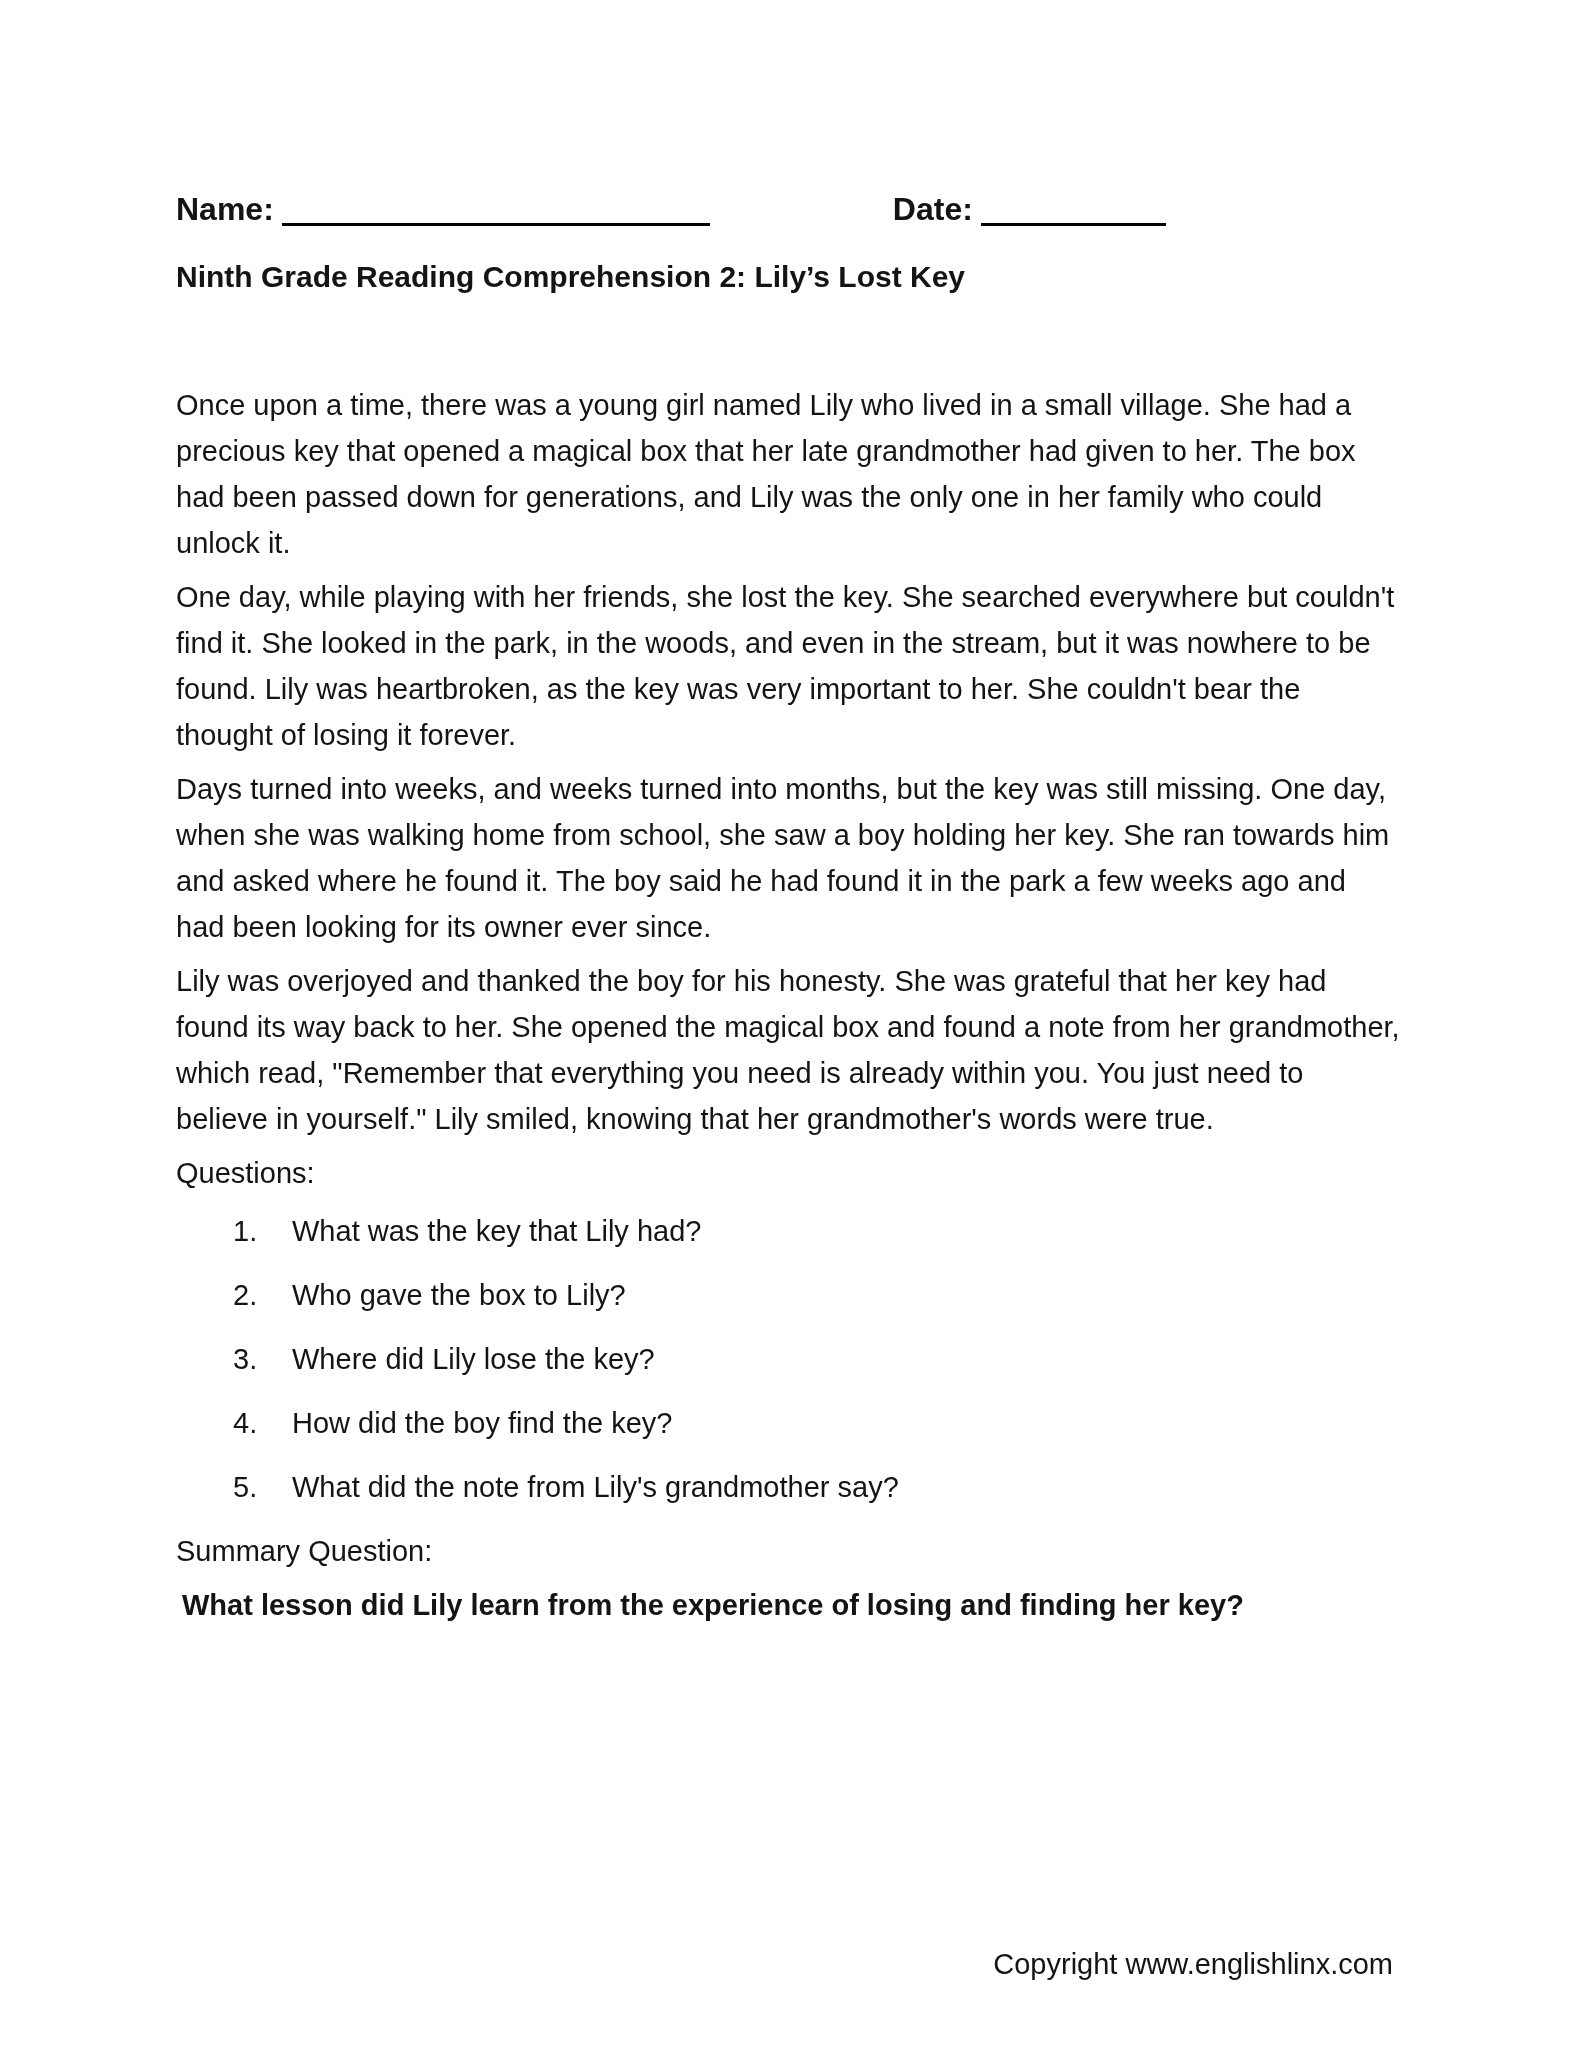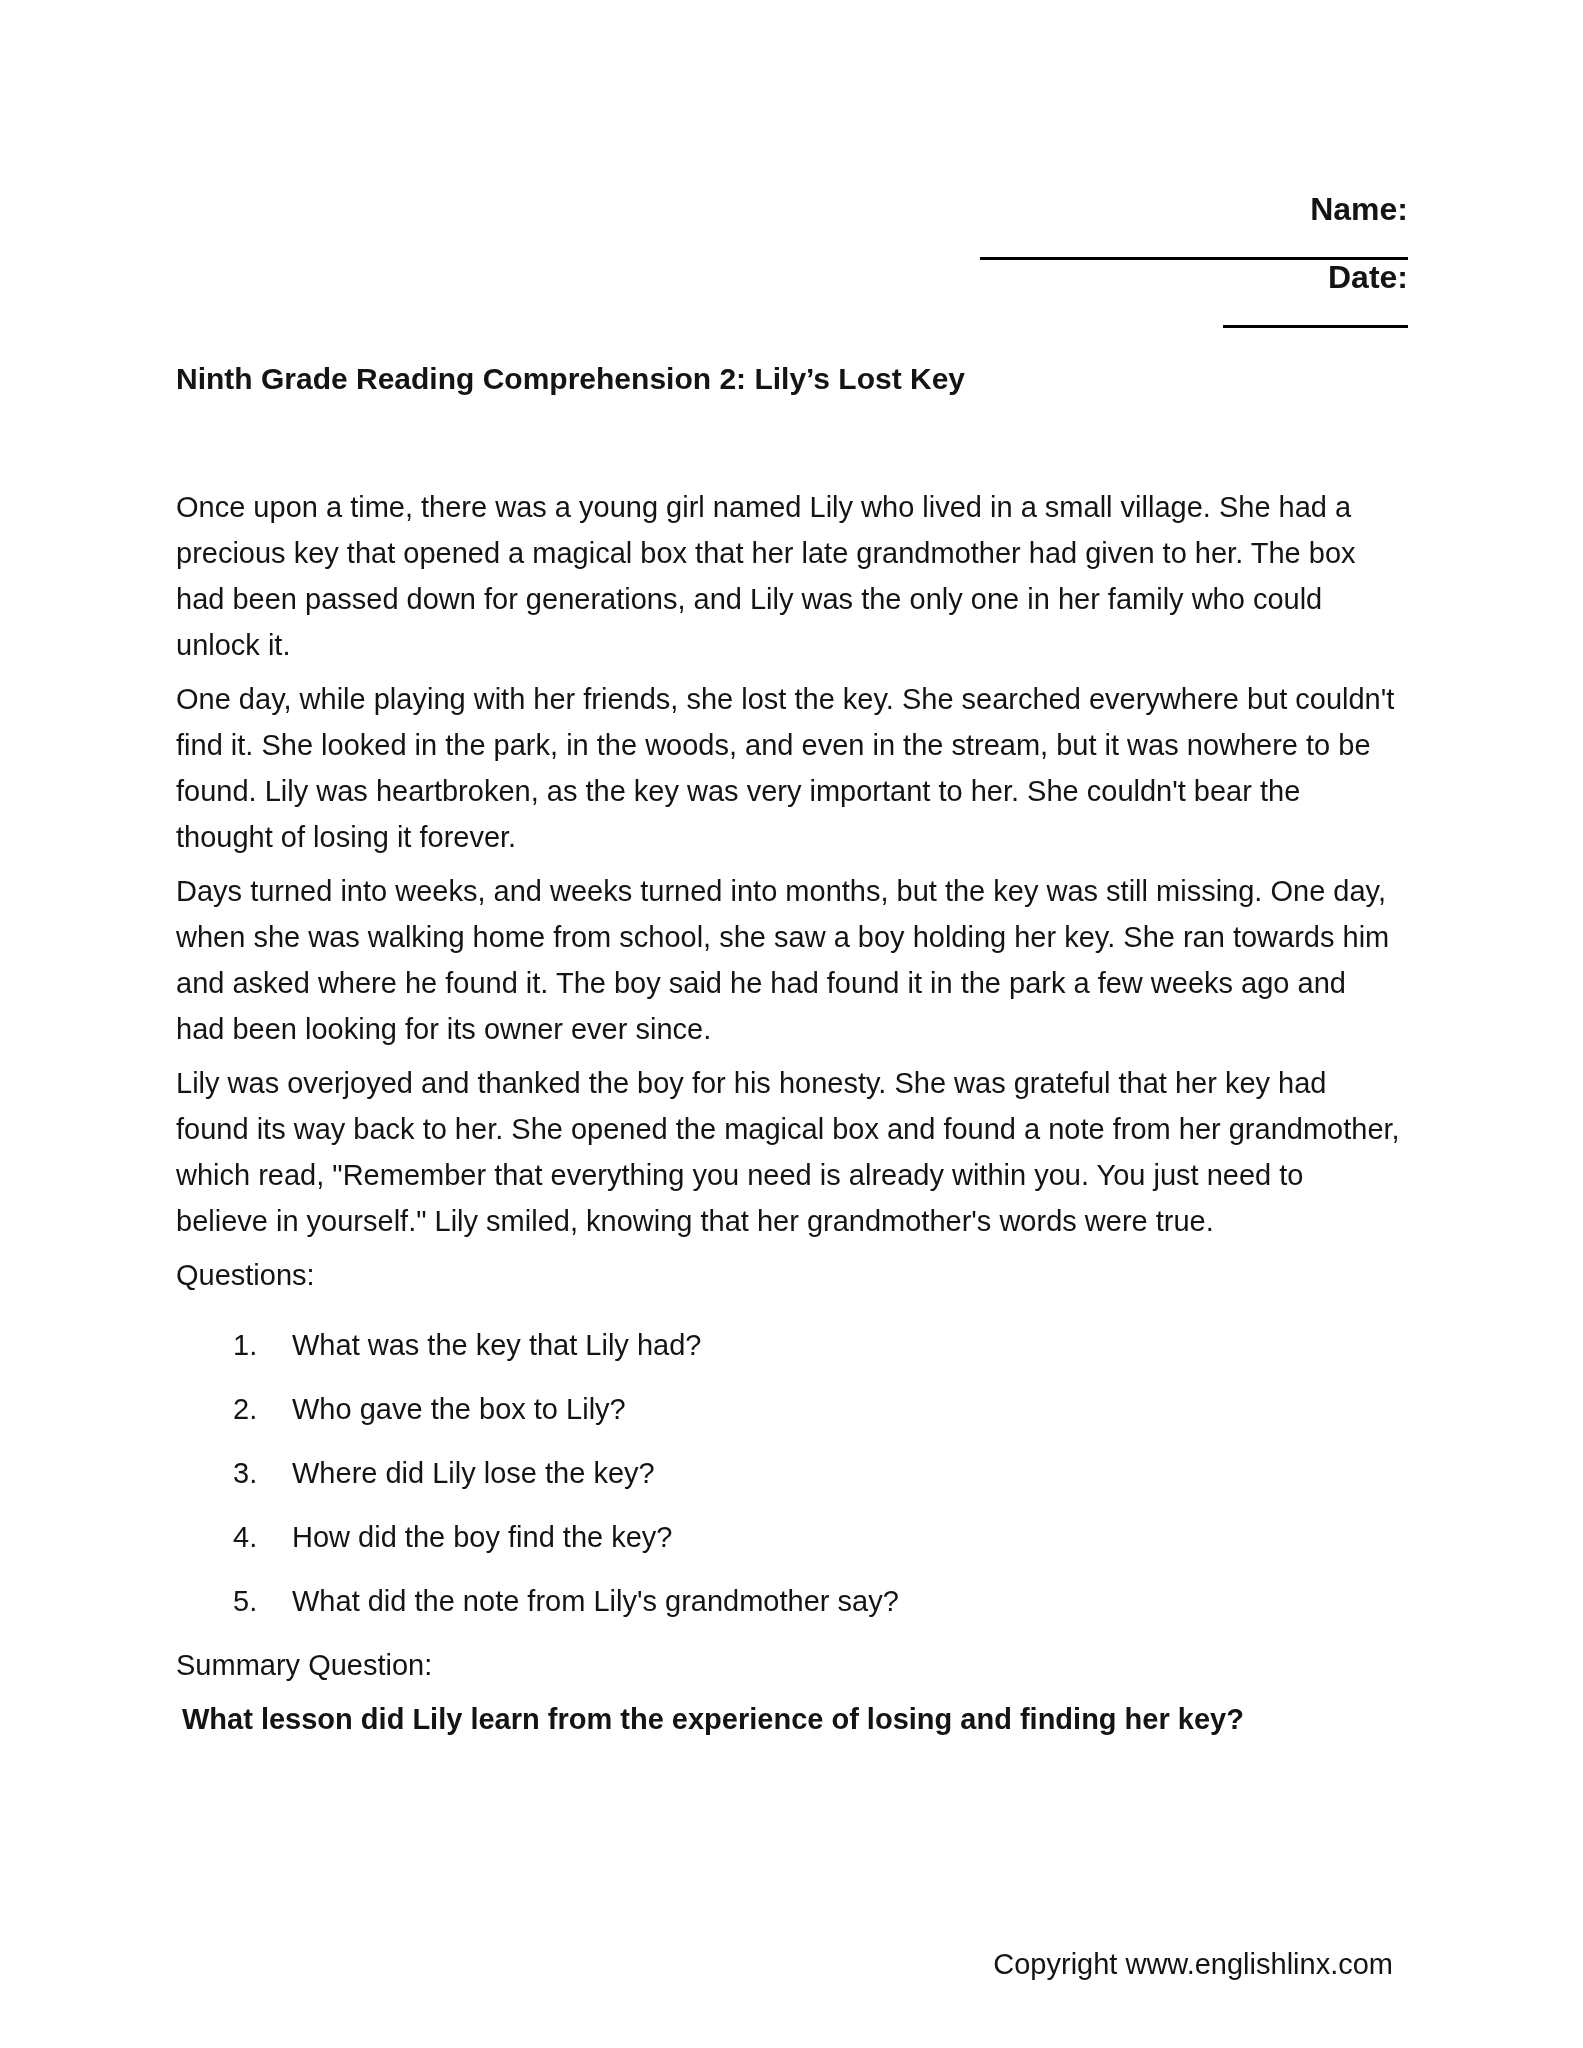--- a/index.html
+++ b/index.html
@@ -23,21 +23,20 @@
     width: 1232px;
   }
   
   .header-row {
     display: flex;
     align-items: flex-end;
     font-size: 32px;
     font-weight: 700;
     line-height: 34px;
     white-space: nowrap;
-    flex-direction: column;
   }
   .blank-line {
     display: inline-block;
     border-bottom: 3px solid #000000;
     height: 31px;
   }
   .name-blank { width: 428px; margin-left: 8px; }
   .date-label { margin-left: 183px; }
   .date-blank { width: 185px; margin-left: 8px; }
 
@@ -53,21 +52,21 @@
     margin-top: 90px;
     font-size: 29px;
     line-height: 46px;
   }
   .para { margin: 0 8px 8px 0; }
   .q-label { margin: 0 0 8px 0; }
 
   ol.questions {
     list-style: none;
     counter-reset: q;
-    margin: 24px 0 8px 0;
+    margin: 12px 0 8px 0;
     padding: 0;
   }
   ol.questions li {
     position: relative;
     counter-increment: q;
     padding-left: 116px;
     margin-bottom: 18px;
   }
   ol.questions li::before {
     content: counter(q) ".";

